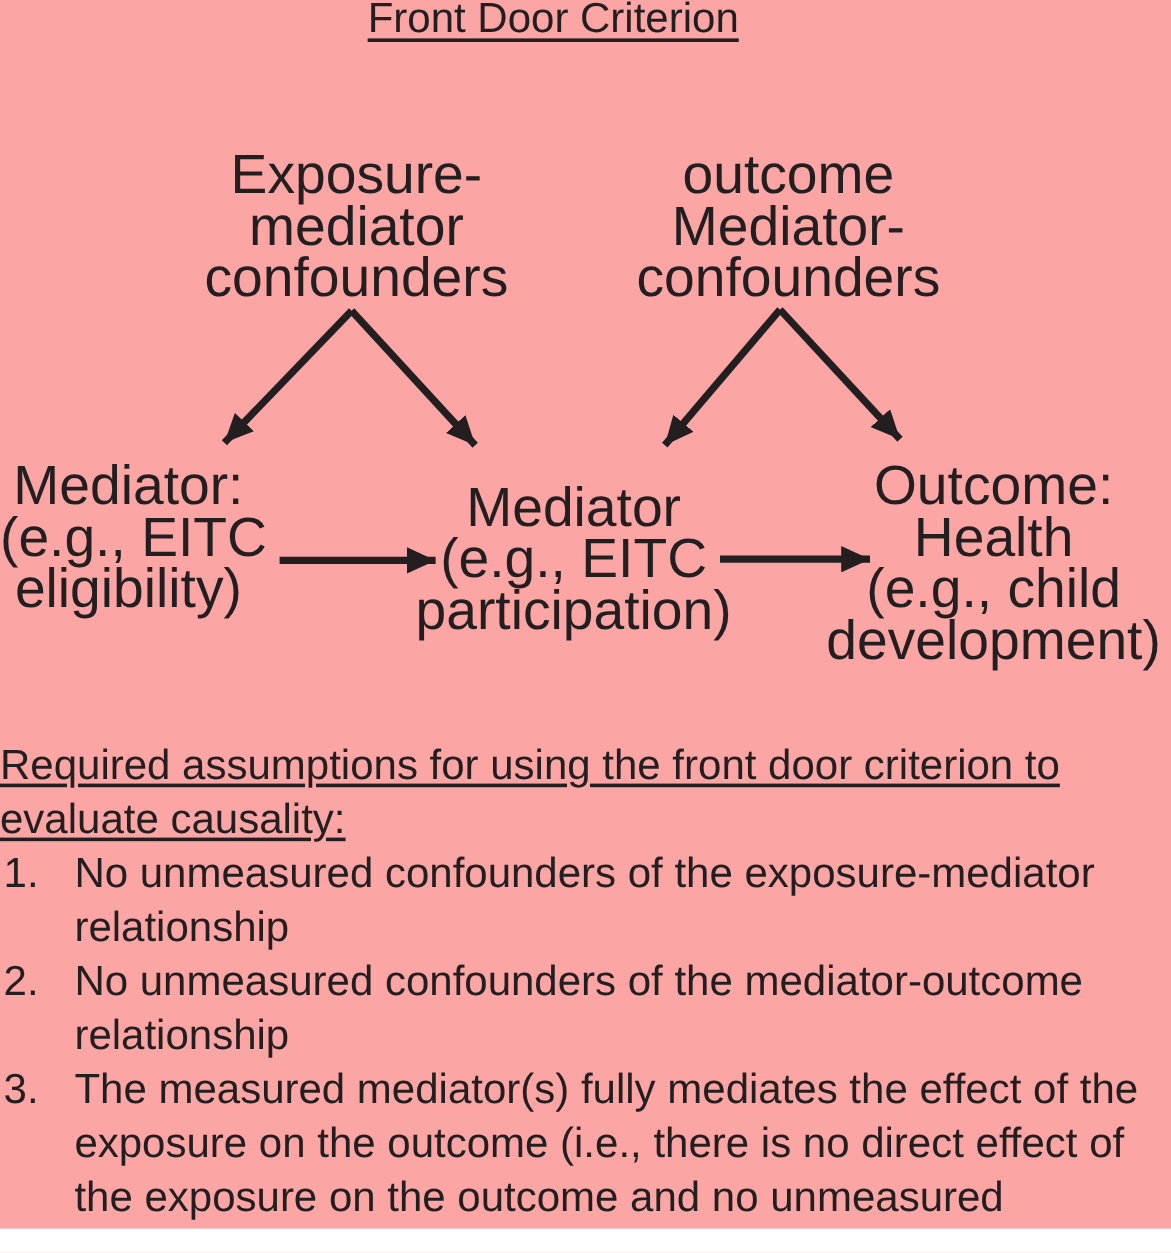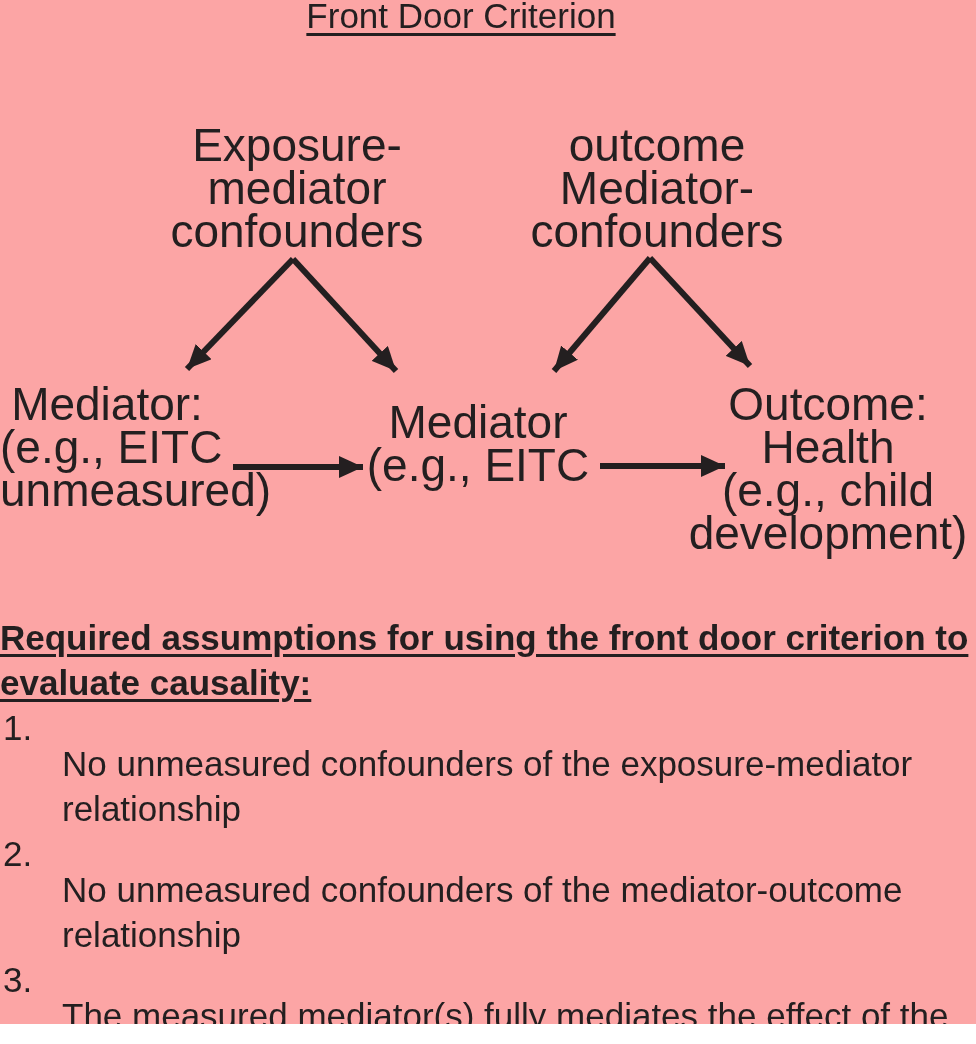--- a/index.html
+++ b/index.html
@@ -48,30 +48,29 @@
     left: 0;
     top: 615px;
     width: 976px;
     font-size: 35px;
     line-height: 45px;
   }
   .assumptions-heading {
     text-decoration: underline;
     text-decoration-thickness: 3px;
     text-underline-offset: 4px;
-    font-weight: bold;
   }
   .assumption-row { display: flex; align-items: flex-start; }
   .assumption-number {
     flex: 0 0 62px;
     width: 62px;
     padding-left: 3px;
     box-sizing: border-box;
   }
-  .assumption-text { width: 914px; margin-top: 36px; }
+  .assumption-text { width: 914px; }
 </style>
 </head>
 <body>
 
 <div class="canvas">
 
   <div class="title">Front Door Criterion</div>
 
   <svg class="arrows-svg" viewBox="0 0 976 580" xmlns="http://www.w3.org/2000/svg">
     <defs>
@@ -95,26 +94,27 @@
 
   <div class="node node-moc">
     <div>outcome</div>
     <div>Mediator-</div>
     <div>confounders</div>
   </div>
 
   <div class="node node-exposure">
     <div>Mediator:</div>
     <div>(e.g., EITC</div>
-    <div>unmeasured)</div>
+    <div>eligibility)</div>
   </div>
 
   <div class="node node-mediator">
     <div>Mediator</div>
     <div>(e.g., EITC</div>
+    <div>participation)</div>
   </div>
 
   <div class="node node-outcome">
     <div>Outcome:</div>
     <div>Health</div>
     <div>(e.g., child</div>
     <div>development)</div>
   </div>
 
   <div class="assumptions">

